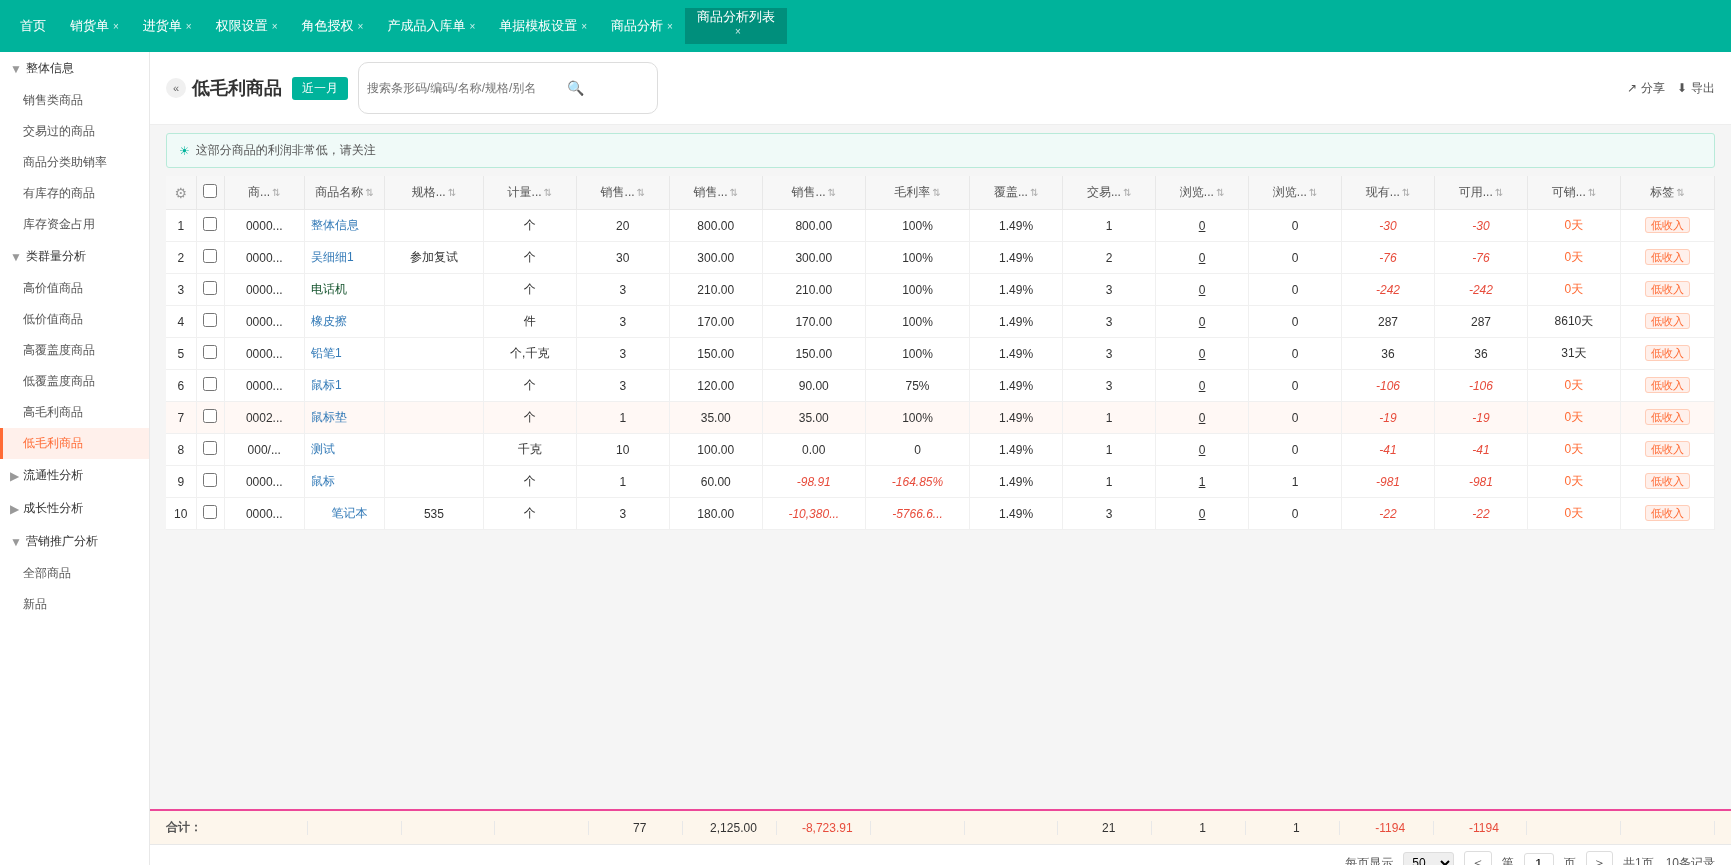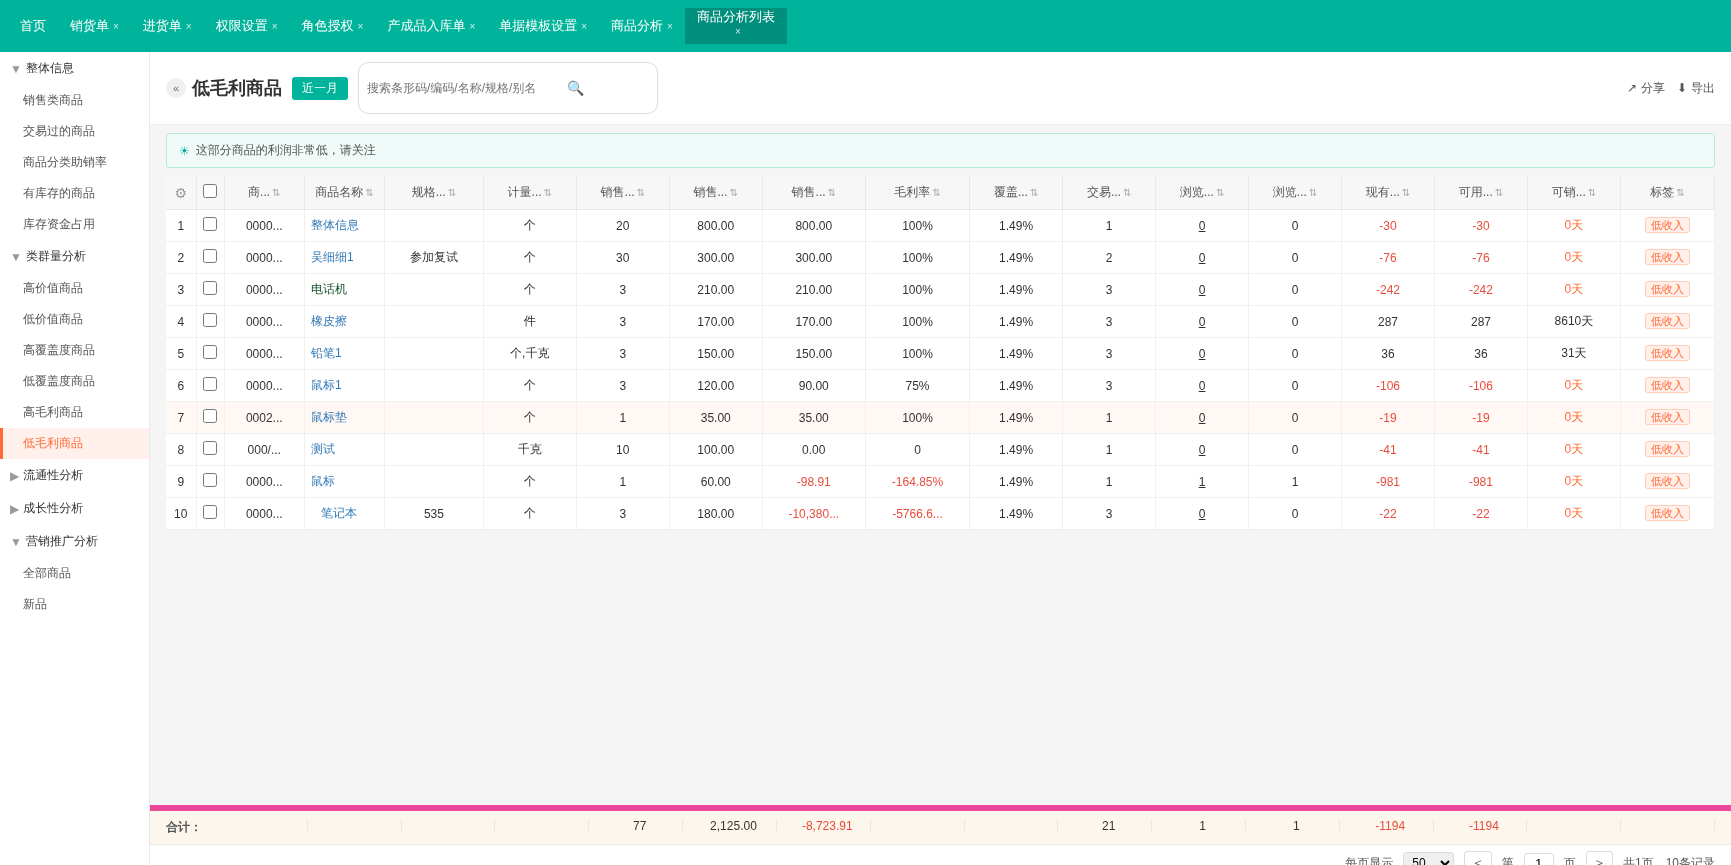--- a/index.html
+++ b/index.html
@@ -171,39 +171,39 @@
     }
     table thead th .sort-icon { color: #aaa; font-size: 10px; margin-left: 2px; }
     table tbody tr { border-bottom: 1px solid #f0f0f0; }
     table tbody tr.highlighted { background: #fff8f5; }
     table tbody td {
       padding: 7px 6px;
       text-align: center;
       color: #333;
       border-right: 1px solid #f0f0f0;
     }
-    table tbody td.text-red { color: #e74c3c; }
+    table tbody td.text-red { color: #e74c3c; font-style: italic; }
     table tbody td.text-orange { color: #ff6b35; }
     .tag-low-income {
       background: #fff0eb;
       color: #ff6b35;
       border: 1px solid #ffcdb8;
       border-radius: 3px;
       padding: 1px 5px;
       font-size: 11px;
     }
     .underline-link { text-decoration: underline; color: #333; cursor: pointer; }
 
     
     .table-footer {
       background: #fdf6ec;
-      border-top: 6px solid #ec4899;
+      border-top: 2px solid #ec4899;
       padding: 8px 16px;
       display: flex;
-      align-items: flex-start;
+      align-items: center;
     }
     .footer-label { font-weight: bold; color: #555; margin-right: 20px; }
     .footer-values {
       display: flex;
       gap: 8px;
       flex: 1;
     }
     .footer-cell {
       text-align: center;
       flex: 1;
@@ -584,21 +584,21 @@
       <td>1</td>
       <td class="text-red">-981</td>
       <td class="text-red">-981</td>
       <td class="text-orange">0天</td>
       <td><span class="tag-low-income">低收入</span></td>
     </tr>
             <tr>
       <td>10</td>
       <td><input type="checkbox" class="cb" style=""></td>
       <td>0000...</td>
-      <td style="text-align:left; color:#337ab7; cursor:pointer;padding-left:16px;">笔记本</td>
+      <td style="text-align:center; color:#337ab7; cursor:pointer;padding-left:16px;">笔记本</td>
       <td>535</td>
       <td>个</td>
       <td>3</td>
       <td>180.00</td>
       <td class="text-red">-10,380...</td>
       <td class="text-red">-5766.6...</td>
       <td>1.49%</td>
       <td>3</td>
       <td><span class="underline-link">0</span></td>
       <td>0</td>

